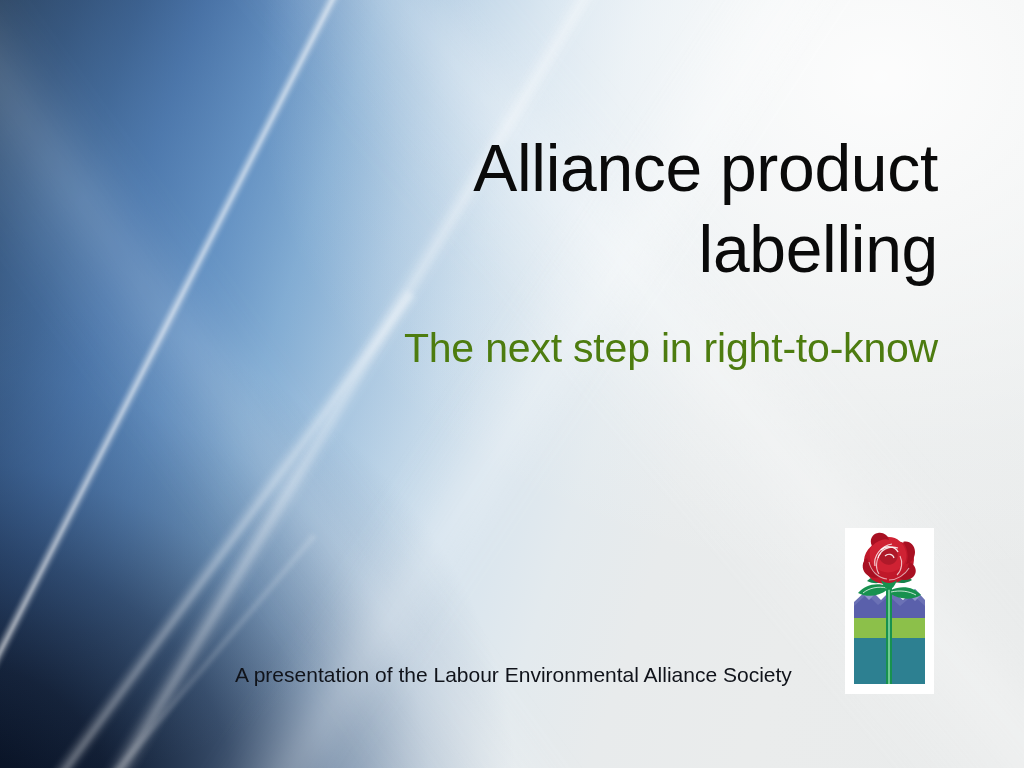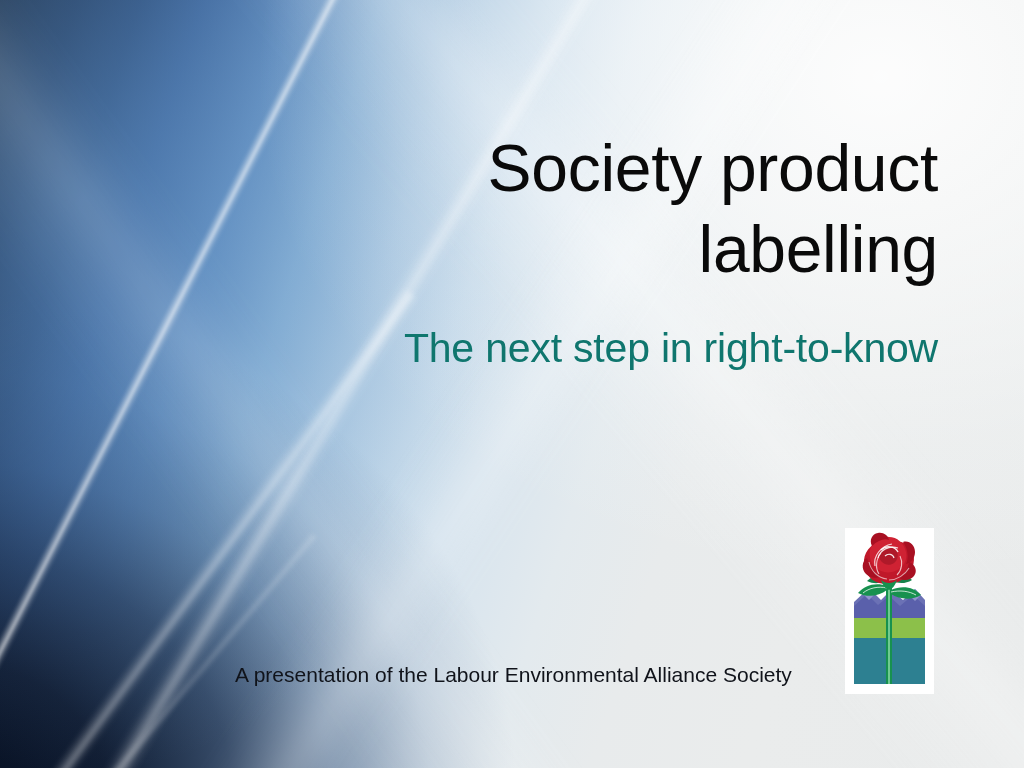--- a/index.html
+++ b/index.html
@@ -196,21 +196,21 @@
     top: 324px;
     width: 678px;
     text-align: right;
   }
   .subtitle-text {
     margin: 0;
     font-family: "Liberation Sans", sans-serif;
     font-size: 41px;
     line-height: 1.2;
     font-weight: 400;
-    color: #0f766e;
+    color: #4d7c0f;
     letter-spacing: -0.2px;
   }
 
   .footer-block {
     position: absolute;
     left: 223px;
     top: 650px;
     width: 640px;
     text-align: left;
   }
@@ -246,21 +246,21 @@
 
   <div class="beam beam-e"></div>
   <div class="beam beam-f"></div>
   <div class="beam beam-d"></div>
   <div class="beam beam-a"></div>
   <div class="beam beam-b"></div>
   <div class="beam beam-c"></div>
   <div class="beam beam-g"></div>
 
   <div class="title-block">
-    <h1 class="title-text">Society product labelling</h1>
+    <h1 class="title-text">Alliance product labelling</h1>
   </div>
 
   <div class="subtitle-block">
     <h2 class="subtitle-text">The next step in right-to-know</h2>
   </div>
 
   <div class="footer-block">
     <p class="footer-text">A presentation of the Labour Environmental Alliance Society</p>
   </div>
 

